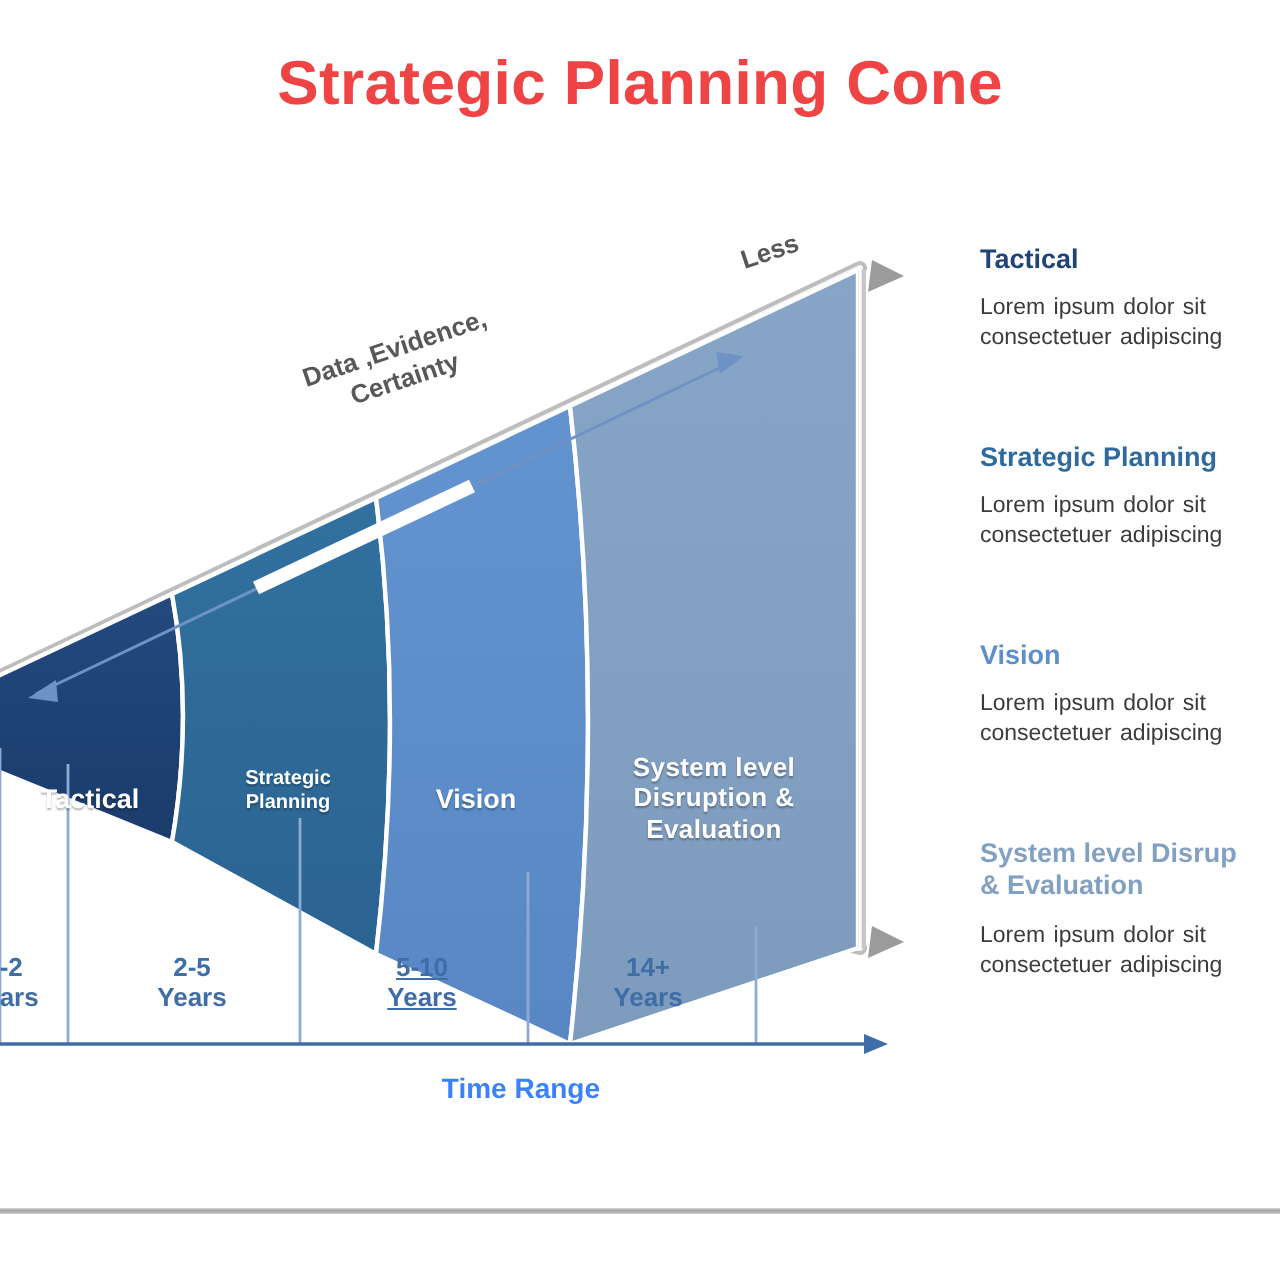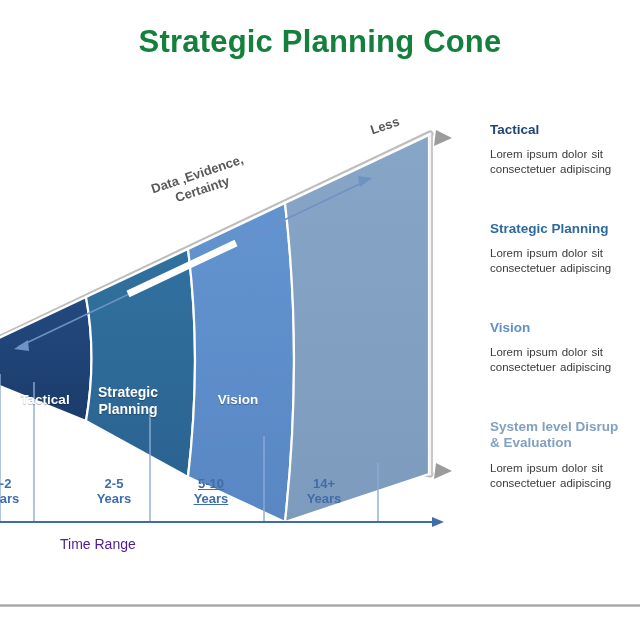--- a/index.html
+++ b/index.html
@@ -26,21 +26,21 @@
 
   
   #title {
     position: absolute;
     left: 0;
     top: 22px;
     width: 640px;
     text-align: center;
     font-size: 31px;
     font-weight: bold;
-    color: #15803d;
+    color: #ef4444;
     letter-spacing: 0.2px;
     line-height: 40px;
     white-space: nowrap;
   }
 
   
   #diagram {
     position: absolute;
     left: 0;
     top: 104px;
@@ -62,22 +62,22 @@
     line-height: 1.18;
     text-shadow: 0 1px 1px rgba(0,0,0,0.30);
     pointer-events: none;
     white-space: pre-line;
   }
   #lbl-tactical {
     left: 6px; top: 288px; width: 78px;
     font-size: 13.5px;
   }
   #lbl-strategic {
-    left: 82px; top: 280px; width: 92px;
-    font-size: 14px;
+    left: 98px; top: 280px; width: 92px;
+    font-size: 10px;
   }
   #lbl-vision {
     left: 198px; top: 288px; width: 80px;
     font-size: 13.5px;
   }
   #lbl-system {
     left: 300px; top: 272px; width: 114px;
     font-size: 13px;
     letter-spacing: 0.2px;
   }
@@ -116,33 +116,33 @@
     top: 372px;
     width: 96px;
     text-align: center;
     font-size: 13px;
     font-weight: bold;
     color: #3f6da8;
     line-height: 1.18;
     white-space: pre-line;
   }
   #time-0 { left: -46px; }
-  #time-1 { left: 66px;  }
+  #time-1 { left: 48px;  }
   #time-2 { left: 163px; text-decoration: underline; }
   #time-3 { left: 276px; }
 
   #time-axis-title {
     position: absolute;
     left: 60px;
     top: 432px;
     width: 240px;
-    text-align: left;
+    text-align: right;
     font-size: 14px;
-    font-weight: normal;
-    color: #4c1d95;
+    font-weight: bold;
+    color: #3b82f6;
   }
 
   
   #sidebar {
     position: absolute;
     left: 490px;
     top: 122px;
     width: 170px;
     height: 420px;
   }
@@ -250,20 +250,23 @@
       <g>
         <polygon points="436,26 452,34 434,42" fill="#9b9b9b"></polygon>
         <polygon points="436,359 452,367 434,375" fill="#9b9b9b"></polygon>
       </g>
     </svg>
 
     <div class="seg-label" id="lbl-tactical">Tactical</div>
     <div class="seg-label" id="lbl-strategic">Strategic
 Planning</div>
     <div class="seg-label" id="lbl-vision">Vision</div>
+    <div class="seg-label" id="lbl-system">System level
+Disruption &amp;
+Evaluation</div>
 
     <div id="data-evidence">Data ,Evidence,
 Certainty</div>
 
     <div id="less-label">Less</div>
 
     <div class="time-label" id="time-0">0-2
 Years</div>
     <div class="time-label" id="time-1">2-5
 Years</div>

